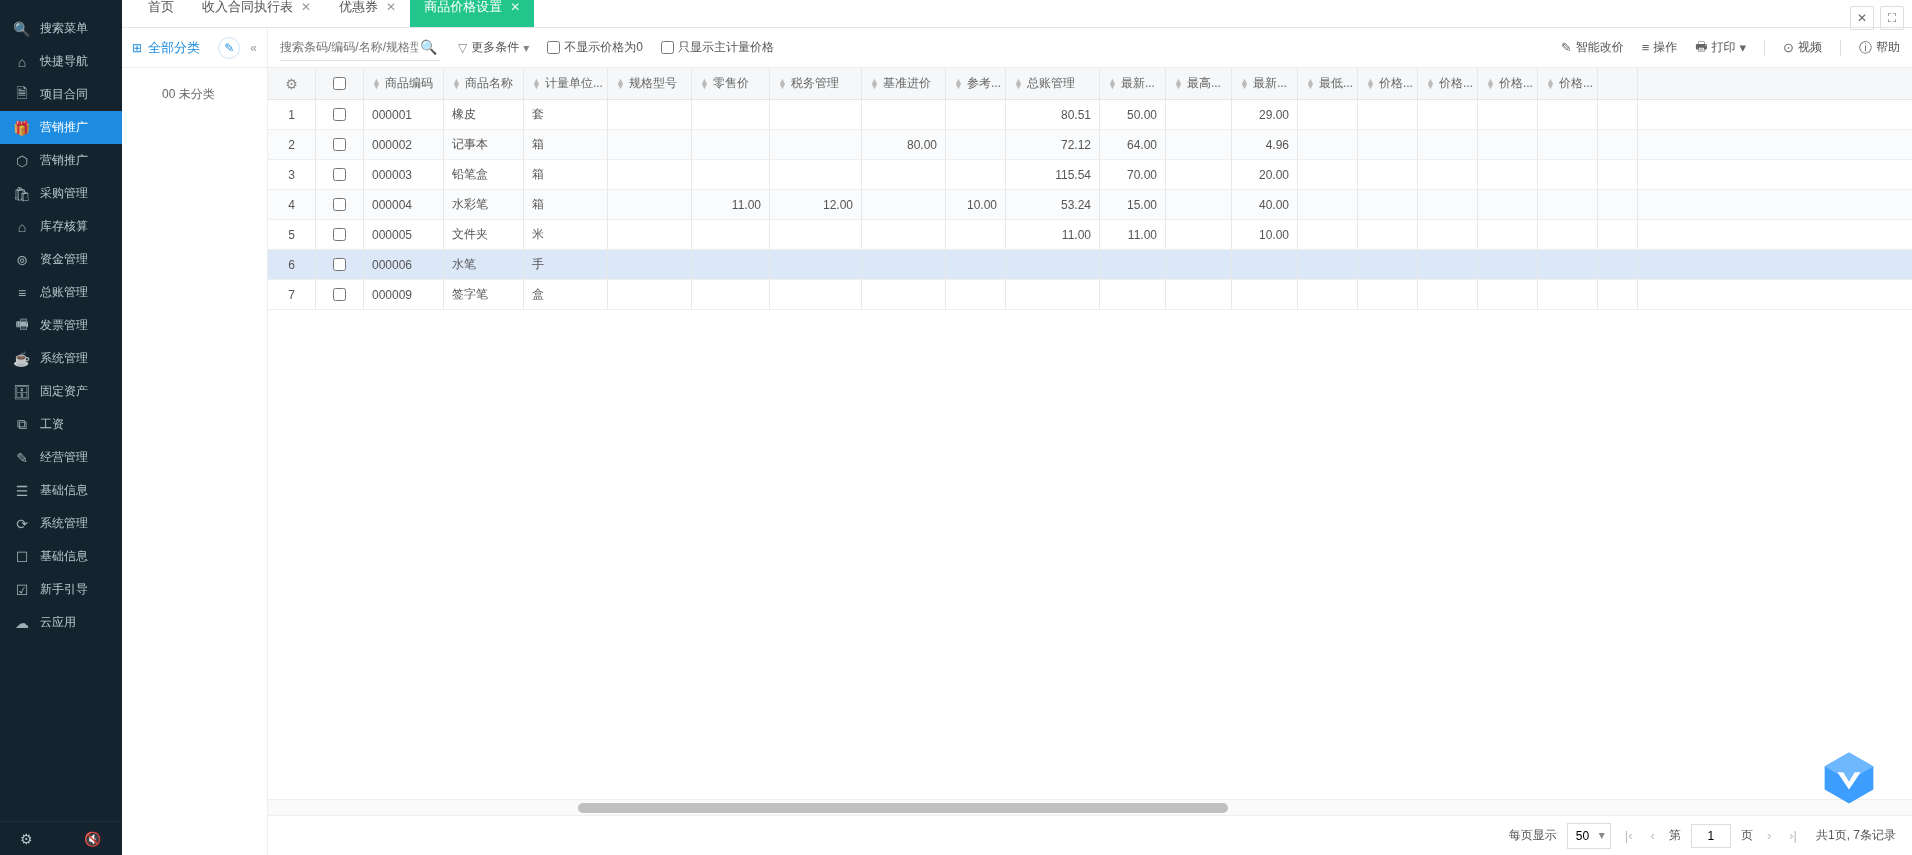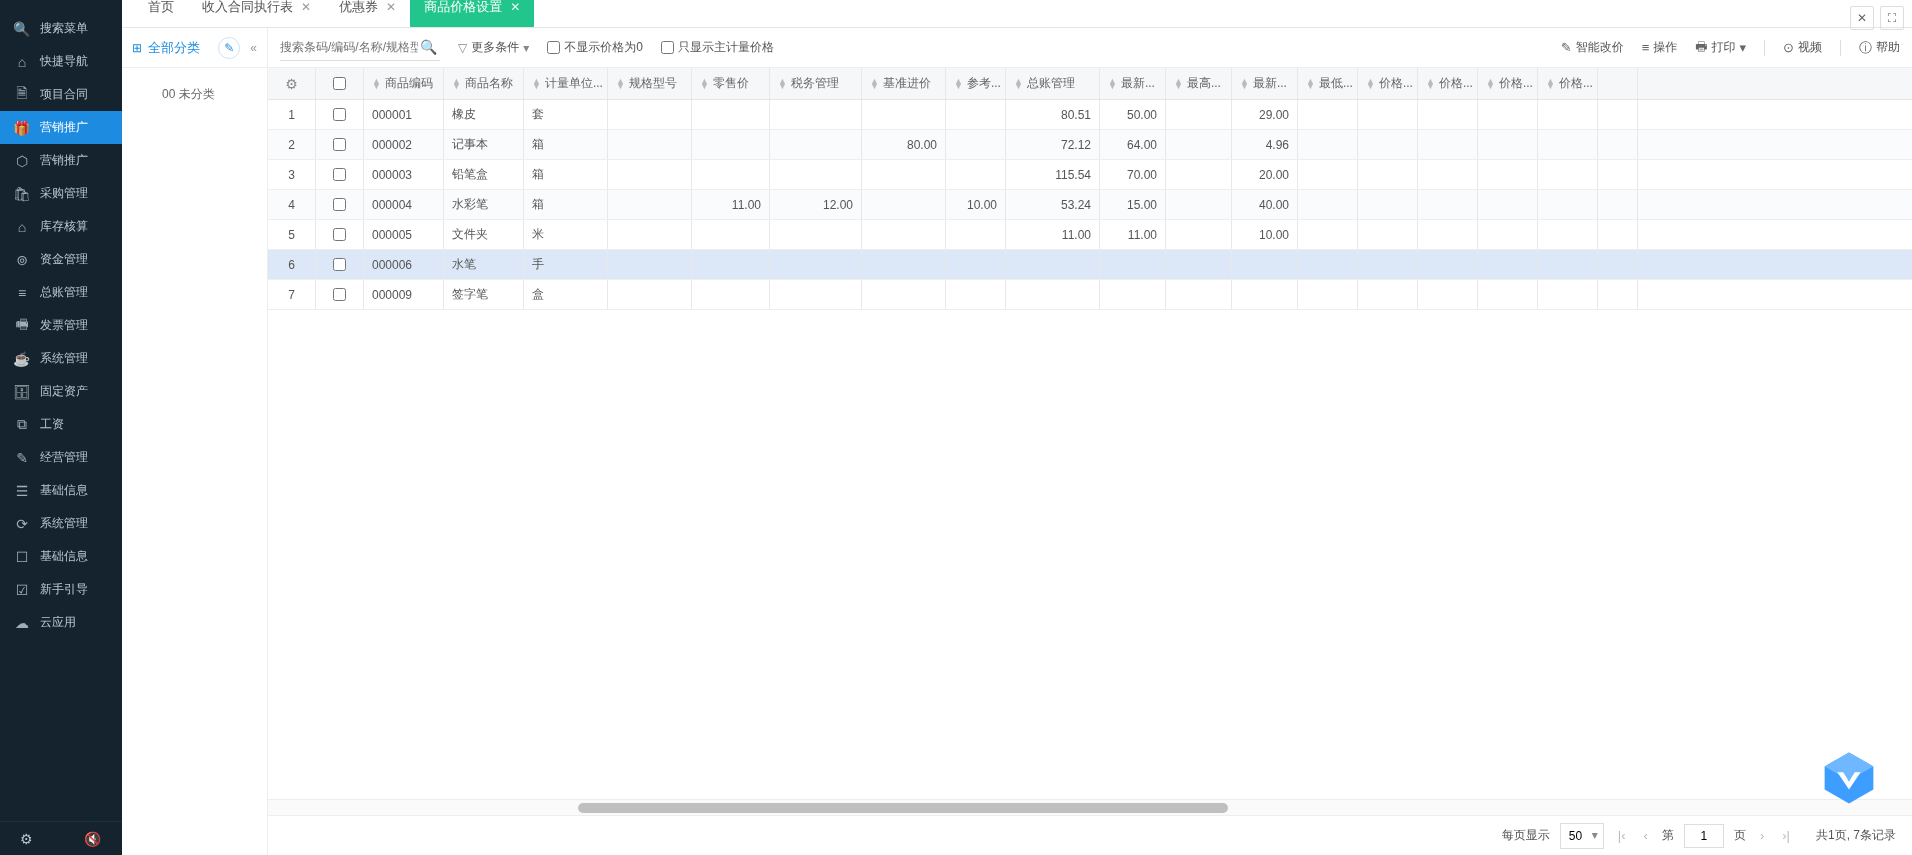--- a/index.html
+++ b/index.html
@@ -521,21 +521,21 @@
           <span class="pgsel">
             <select><option>50</option></select>
           </span>
           <span class="pgbtn">|‹</span>
           <span class="pgbtn">‹</span>
           <span>第</span>
           <input class="pginput" value="1" style="">
           <span>页</span>
           <span class="pgbtn">›</span>
           <span class="pgbtn">›|</span>
-          <span style="margin-left:12px">共1页, 7条记录</span>
+          <span style="margin-left:5px">共1页, 7条记录</span>
         </div>
       </div>
     </div>
   </div>
 
   <div class="float-logo">
     <svg viewBox="0 0 100 100">
         <polygon points="50,6 92,30 92,70 50,94 8,70 8,30" fill="#3d9eff"></polygon>
         <polygon points="50,6 92,30 50,54 8,30" fill="#6fb8ff"></polygon>
         <path d="M30 40 L50 70 L70 40 L60 40 L50 56 L40 40 Z" fill="#fff"></path>

